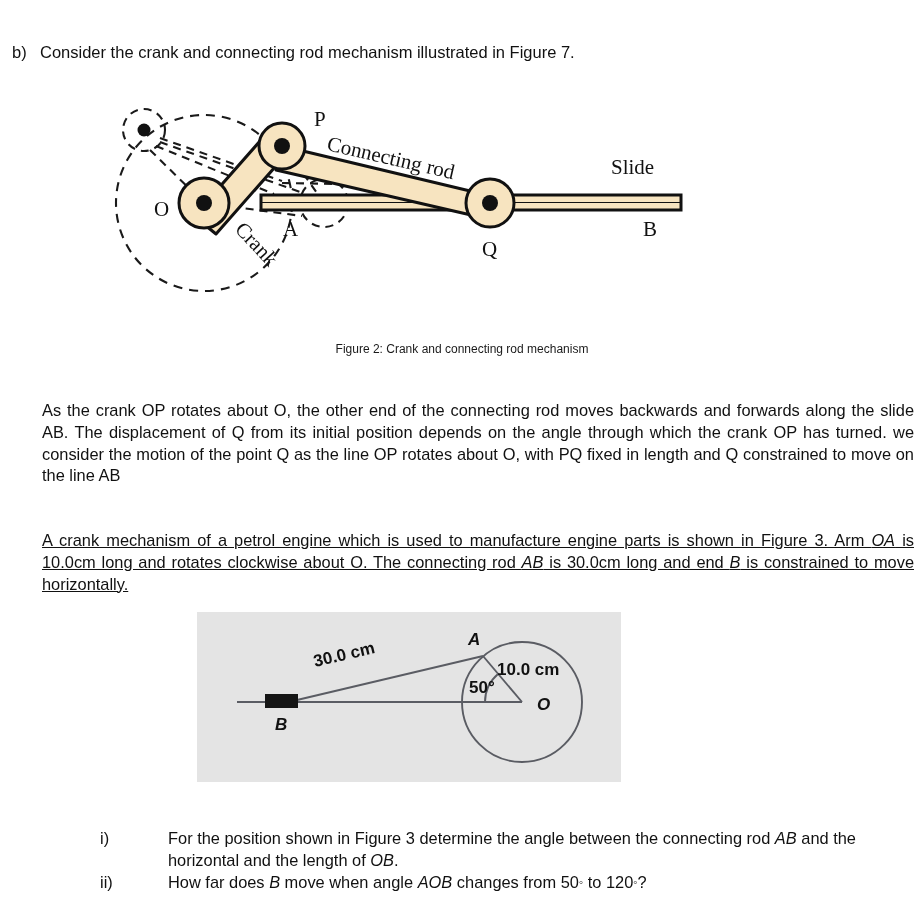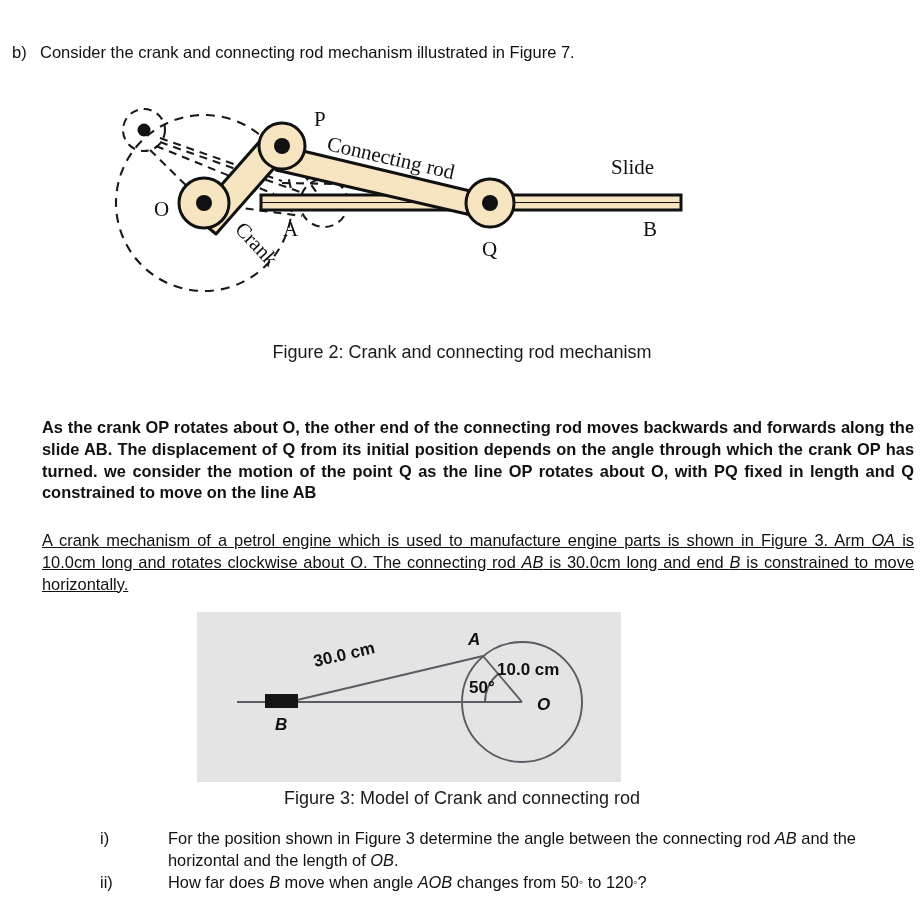--- a/index.html
+++ b/index.html
@@ -45,38 +45,38 @@
     top: 88px;
     width: 620px;
     height: 235px;
   }
   .figure2-wrap svg { display: block; }
 
   .fig-caption {
     position: absolute;
     width: 100%;
     text-align: center;
-    font-size: 18px;
+    font-size: 12px;
     color: #1a1a1a;
   }
   #fig2-caption { left: 0; top: 342px; }
   #fig3-caption { left: 0; top: 788px; }
 
   
   .body-par {
     position: absolute;
     left: 42px;
     width: 872px;
     font-size: 16.4px;
     line-height: 1.33;
     text-align: justify;
     text-justify: inter-word;
     color: #111111;
   }
-  #par-1 { top: 417px; font-weight: bold; }
+  #par-1 { top: 400px; }
   #par-2 { top: 530px; text-decoration: underline; }
 
   
   .figure3-wrap {
     position: absolute;
     left: 197px;
     top: 612px;
     width: 424px;
     height: 170px;
     background: #e4e4e4;
@@ -219,21 +219,20 @@
 
       <text class="t3i" x="271" y="33">A</text>
       <text class="t3i" x="340" y="98">O</text>
       <text class="t3i" x="78" y="118">B</text>
       <text class="t3" x="118" y="55" transform="rotate(-13 118 55)">30.0 cm</text>
       <text class="t3" x="300" y="63">10.0 cm</text>
       <text class="t3" x="272" y="81">50°</text>
     </svg>
   </div>
 
-  <div class="fig-caption" id="fig3-caption">Figure 3: Model of Crank and connecting rod</div>
 
   <div class="qlist">
 
     <div class="qrow">
       <span class="qmark">i)</span>
       <span class="qbody"><span>For the position shown in Figure 3 determine the angle between the connecting rod </span><i>AB</i><span> and the horizontal and the length of </span><i>OB</i><span>.</span></span>
     </div>
 
     <div class="qrow">
       <span class="qmark">ii)</span>

